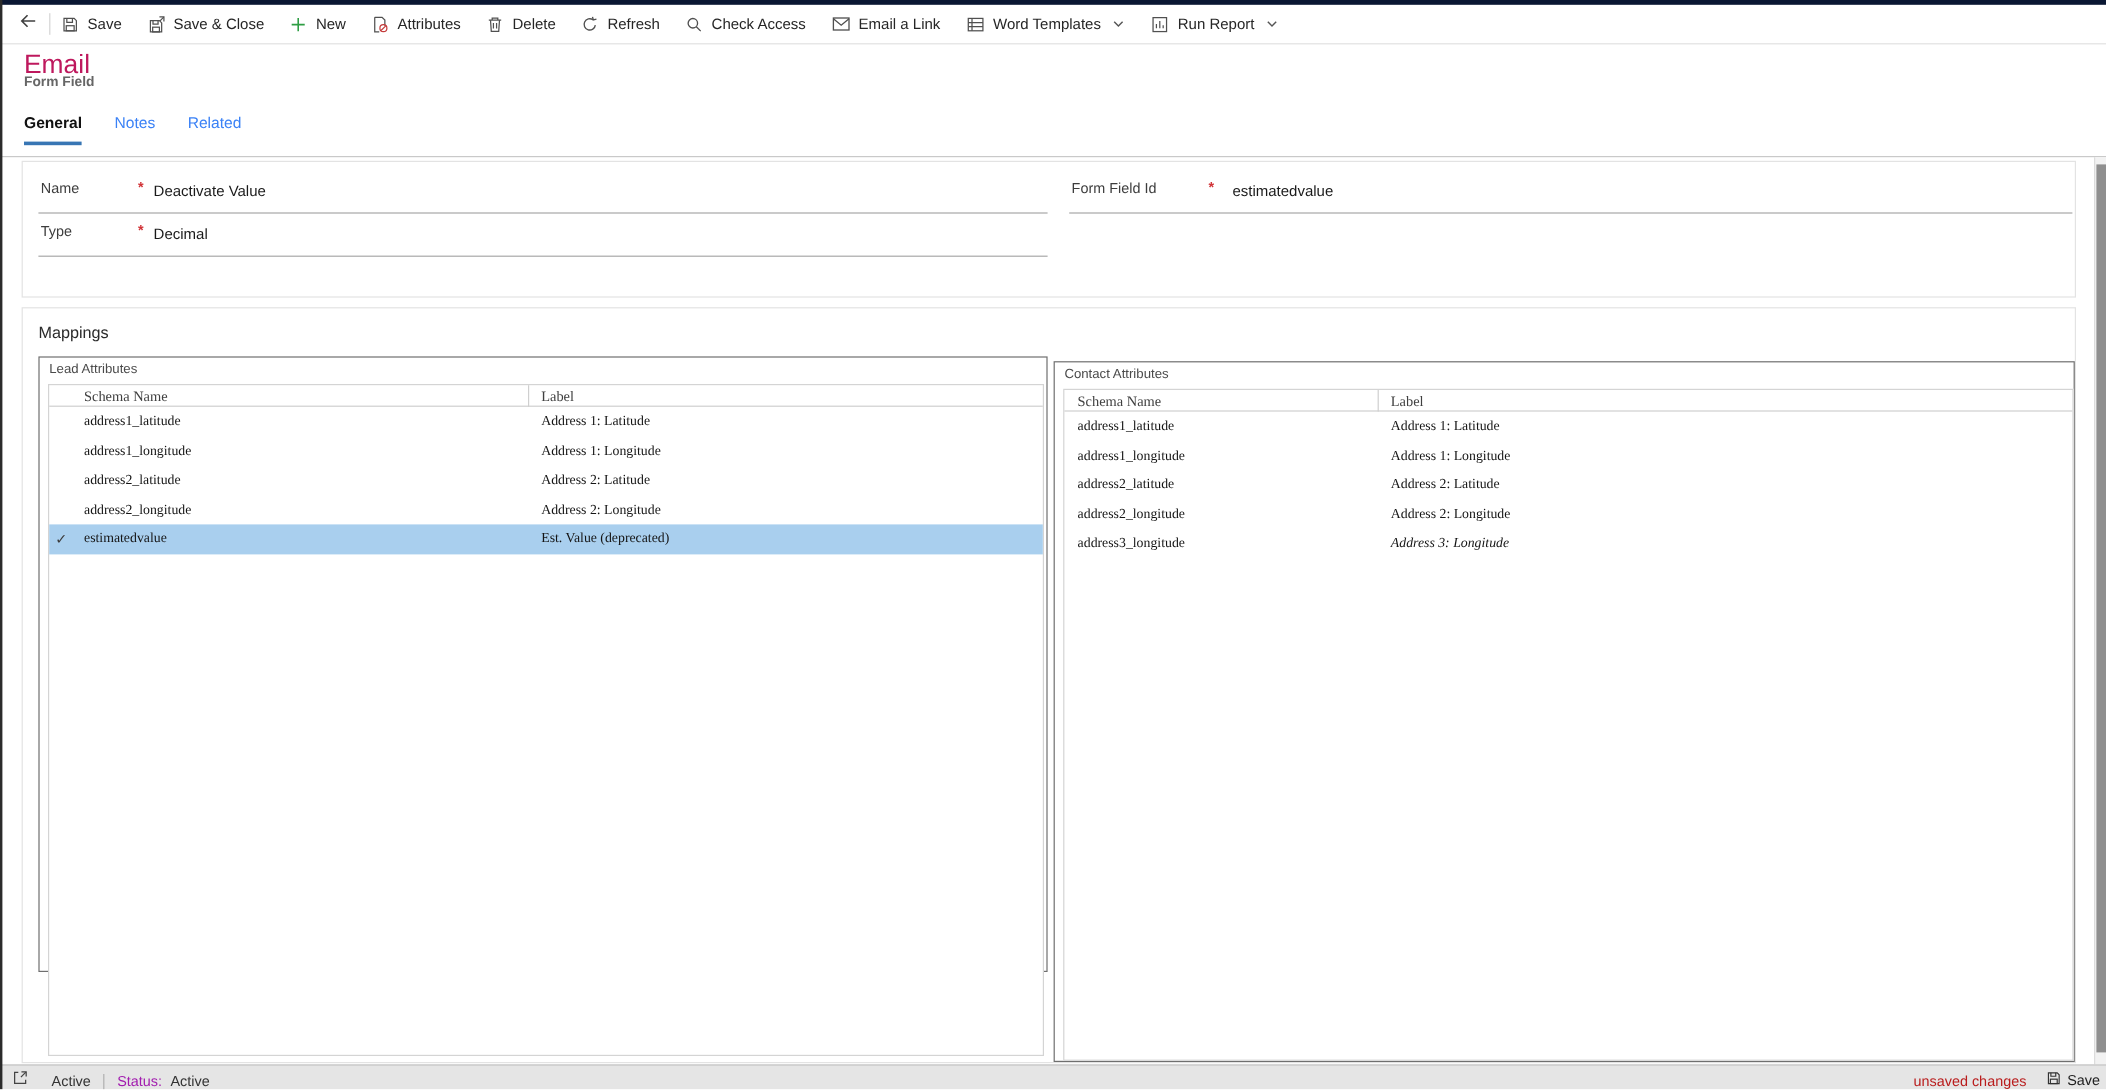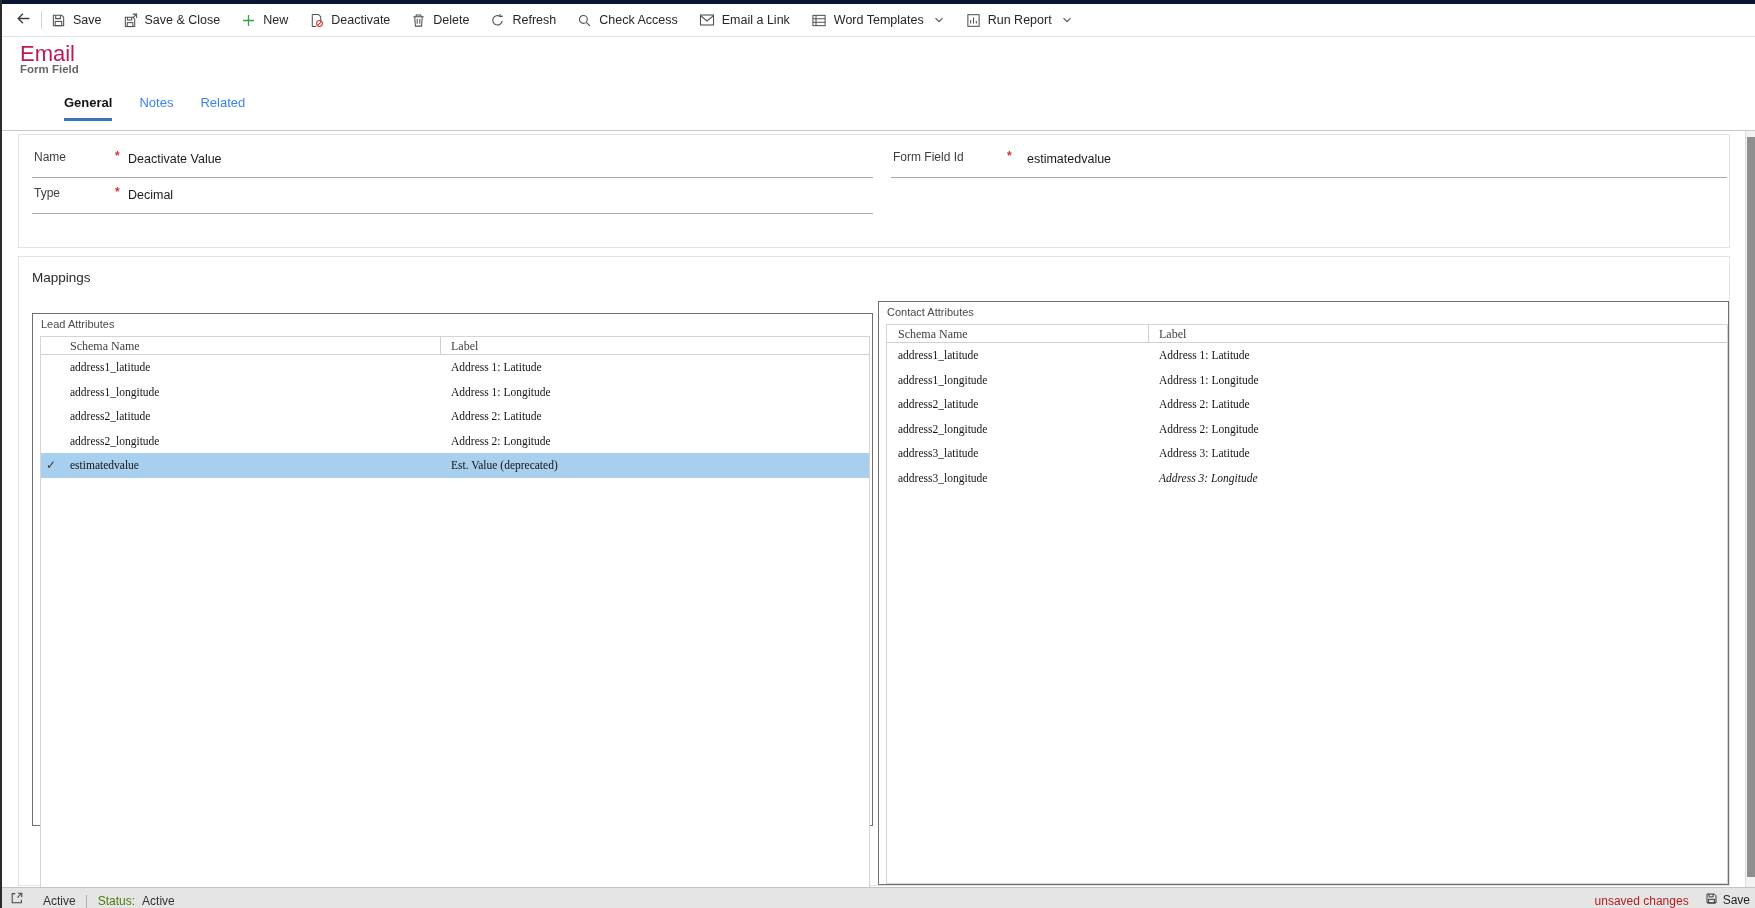--- a/index.html
+++ b/index.html
@@ -19,21 +19,21 @@
   .tb-item { display:flex; align-items:center; gap:7px; margin-right:21px; font-size:12.5px;
              color:#262626; cursor:pointer; white-space:nowrap; }
   .tb-icon, .tb-chev { display:flex; align-items:center; }
   .tb-chev { margin-left:2px; }
 
   
   .page-title { position:absolute; left:20px; top:41px; font-size:22px; font-weight:400; color:#be185d; }
   .page-subtitle { position:absolute; left:20px; top:63px; font-size:11.5px; font-weight:600; color:#666; }
   .tab-strip { position:absolute; left:20px; top:95px; display:flex; gap:27px; height:26px; }
   .tab { font-size:13px; color:#3b82f6; padding-bottom:5px; cursor:pointer; border-bottom:3px solid transparent; }
-  .tab.active { font-weight:700; color:#111; border-bottom-color:var(--accent,#3876b4);margin-left:44px; }
+  .tab.active { font-weight:700; color:#111; border-bottom-color:var(--accent,#3876b4); }
 
   .content-top-line { position:absolute; left:0; top:130px; width:100%; height:1px; background:#c9c9c9; }
 
   .card { position:absolute; background:#fff; border:1px solid #e3e3e3; }
   #form-card { left:18px; top:134px; width:1712px; height:114px; }
   #map-card  { left:18px; top:256px; width:1712px; height:630px; }
 
   
   .field { position:absolute; border-bottom:1px solid #a8a8a8; }
   #field-name { left:13px; top:9px;  width:841px; height:34px; }
@@ -43,21 +43,21 @@
   .f-req   { position:absolute; top:5px; font-size:12px; font-weight:700; color:var(--required,#d13438); }
   .f-value { position:absolute; top:8px; font-size:12.5px; color:#1a1a1a; cursor:text; }
   #field-name .f-req, #field-type .f-req { left:83px; }
   #field-name .f-value, #field-type .f-value { left:96px; }
   #field-ffid .f-req { left:116px; }
   #field-ffid .f-value { left:136px; }
 
   
   .map-title { position:absolute; left:13px; top:13px; font-size:13.5px; color:#2b2b2b; }
   .attr-box { position:absolute; border:1px solid #6f6f6f; background:#fff; }
-  #lead-box    { left:13px;  top:56px; width:841px; height:513px; }
+  #lead-box    { left:13px;  top:40px; width:841px; height:513px; }
   #contact-box { left:859px; top:44px; width:851px; height:584px; }
   .attr-title { position:absolute; left:8px; top:4px; font-size:11px; color:#4a4a4a; }
   .attr-table { position:absolute; left:7px; top:22px; border:1px solid #d4d4d4; background:#fff;
                 font-family:"Liberation Serif", serif; }
   #lead-box .attr-table { width:830px; height:560px; }
   #contact-box .attr-table { width:842px; height:560px; }
   .t-header { position:relative; height:18px; border-bottom:1px solid #cfcfcf; font-size:12px; color:#404040; }
   .t-header span { position:absolute; top:0; line-height:18px; }
   .t-vline { position:absolute; top:0; height:18px; width:1px; background:#cfcfcf; }
   .t-row { position:relative; height:24.5px; font-size:11.5px; color:#141414; cursor:pointer; }
@@ -70,21 +70,21 @@
              border-left:1px solid #dcdcdc; z-index:45; }
   .vthumb { position:absolute; left:1px; top:6px; width:8px; height:740px; background:#8f8f8f; cursor:pointer; }
 
   
   .statusbar { position:absolute; left:0; top:887px; width:100%; height:21px; background:#e5e5e5;
                border-top:1px solid #c4c4c4; display:flex; align-items:flex-end; font-size:12px;
                color:#333; z-index:50; padding:0 5px 0 10px; }
   .sb-expand { display:flex; align-items:center; cursor:pointer; }
   .sb-state { margin-left:19px; }
   .sb-sep { width:1px; height:13px; background:#b0b0b0; margin:0 11px 0 10px; }
-  .sb-statuslabel { margin-right:7px; color:#4d7c0f; }
+  .sb-statuslabel { margin-right:7px; color:#a21caf; }
   .sb-spacer { flex:1; }
   .sb-unsaved { color:#b91c1c; margin-right:16px; }
   .sb-save { display:flex; align-items:center; gap:5px; cursor:pointer; color:#222; }
 </style>
 </head>
 <body>
 
 <div class="page" style="--accent: #3876b4; --selected: #a9cfee; --required: #d13438;">
   <div class="top-strip"></div>
   <div class="left-edge"></div>
@@ -137,21 +137,21 @@
           <span class="tb-icon">
             <svg width="15" height="15" viewBox="0 0 16 16">
               <g fill="none">
                 <path d="M3.5 1.5h6.5l2.5 2.5v5" stroke="#505050" stroke-width="1.1"></path>
                 <path d="M3.5 1.5v13h4" stroke="#505050" stroke-width="1.1"></path>
                 <circle cx="11.2" cy="11.2" r="3.1" stroke="#c43b3b" stroke-width="1.1"></circle>
                 <path d="M9.1 13.3 13.3 9.1" stroke="#c43b3b" stroke-width="1.1"></path>
               </g>
             </svg>
           </span>
-          <span>Deactivate</span>
+          <span>Attributes</span>
         </div>
         <div class="tb-item">
           <span class="tb-icon">
             <svg width="15" height="15" viewBox="0 0 16 16">
               <g stroke="#505050" fill="none" stroke-width="1.1">
                 <path d="M2.5 4h11"></path>
                 <path d="M5.5 4V2.2h5V4"></path>
                 <path d="M4 4l.7 10h6.6L12 4"></path>
                 <path d="M6.6 6.5v5M9.4 6.5v5"></path>
               </g>
@@ -306,24 +306,20 @@
             <span style="left: 11px;">address1_longitude</span>
             <span style="left: 272px;">Address 1: Longitude</span>
           </div>
           <div class="t-row">
             <span style="left: 11px;">address2_latitude</span>
             <span style="left: 272px;">Address 2: Latitude</span>
           </div>
           <div class="t-row">
             <span style="left: 11px;">address2_longitude</span>
             <span style="left: 272px;">Address 2: Longitude</span>
-          </div>
-          <div class="t-row">
-            <span style="left: 11px;">address3_latitude</span>
-            <span style="left: 272px;">Address 3: Latitude</span>
           </div>
           <div class="t-row">
             <span style="left: 11px;">address3_longitude</span>
             <span style="left: 272px; font-style: italic;">Address 3: Longitude</span>
           </div>
         </div>
     </div>
   </div>
 
   <div class="vscroll">

